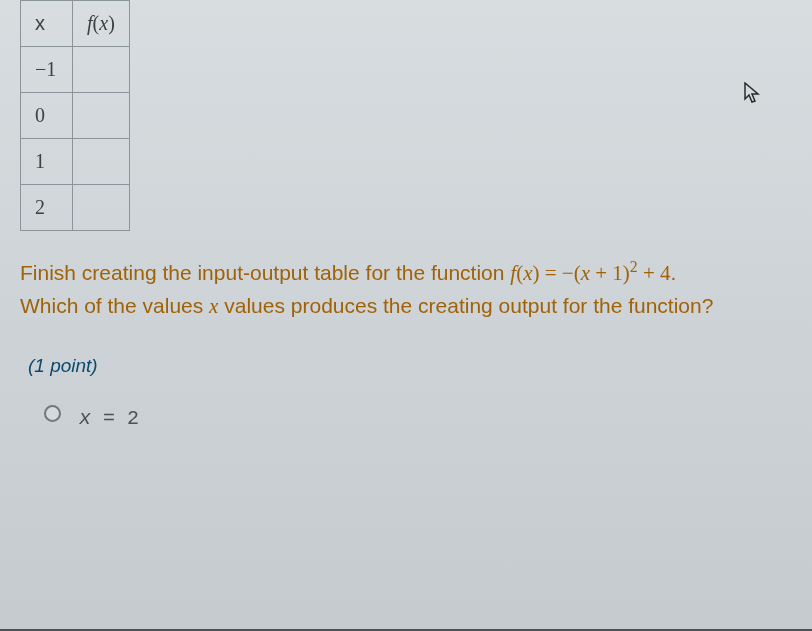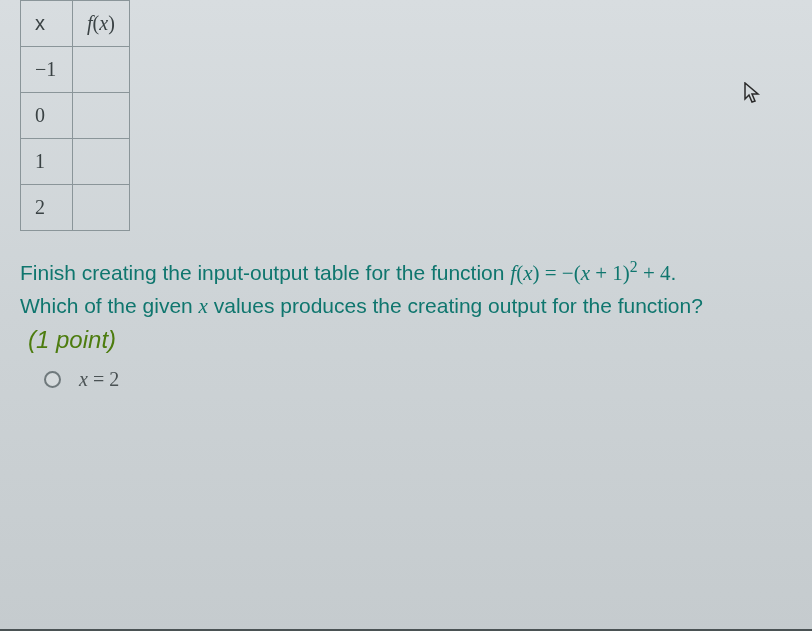--- a/index.html
+++ b/index.html
@@ -41,41 +41,41 @@
       font-style: normal;
       font-family: Arial, sans-serif;
     }
     .fx-header {
       font-family: 'Times New Roman', serif;
       font-style: italic;
       font-size: 22px;
     }
     .question-text {
       font-size: 21px;
-      color: #0f766e;
+      color: #a16207;
       line-height: 1.5;
-      margin-bottom: 4px;
+      margin-bottom: 33px;
     }
     .math {
       font-family: 'Times New Roman', serif;
       font-style: italic;
     }
     .math-upright {
       font-style: normal;
     }
     .sup {
       font-size: 0.75em;
       vertical-align: super;
       font-style: normal;
     }
     .points {
       font-style: italic;
-      font-size: 24px;
-      color: #4d7c0f;
-      margin-bottom: 14px;
+      font-size: 19px;
+      color: #0c4a6e;
+      margin-bottom: 20px;
       padding-left: 8px;
     }
     .options {
       padding-left: 24px;
     }
     .option {
       display: flex;
       align-items: center;
       margin-bottom: 28px;
       font-size: 20px;
@@ -84,22 +84,23 @@
     .radio {
       width: 17px;
       height: 17px;
       border: 2px solid #6f797c;
       border-radius: 50%;
       margin-right: 18px;
       flex-shrink: 0;
       background: rgba(255,255,255,0.2);
     }
     .option-text {
-      font-family: Liberation Serif, serif;
+      font-family: Liberation Mono, monospace;
       font-style: italic;
+      margin-top: 10px;
     }
     .cursor {
       position: absolute;
       right: 50px;
       top: 82px;
       color: #2a2a2a;
     }
     .x-italic {
       font-style: italic;
       font-family: 'Times New Roman', serif;
@@ -139,21 +140,21 @@
     </tr>
     <tr>
       <td>2</td>
       <td></td>
     </tr>
   </tbody>
     </table>
 
   <div class="question-text">
     <span>Finish creating the input-output table for the function </span><span class="math"><span>f</span><span class="math-upright">(</span><span>x</span><span class="math-upright">)</span><span class="math-upright"> = −</span><span class="math-upright">(</span><span>x</span><span class="math-upright"> + 1</span><span class="math-upright">)</span><span class="sup">2</span><span class="math-upright"> + 4</span></span><span>.</span><br>
-    <span>Which of the given </span><span class="x-italic">x</span><span> values produces the creating output for the function?</span>
+    <span>Which of the values </span><span class="x-italic">x</span><span> values produces the creating output for the function?</span>
   </div>
 
   <div class="points">(1 point)</div>
 
   <div class="options">
     <div class="option">
       <span class="radio"></span>
       <span class="option-text"><span>x</span><span class="math-upright"> = 2</span></span>
     </div>
   </div>

